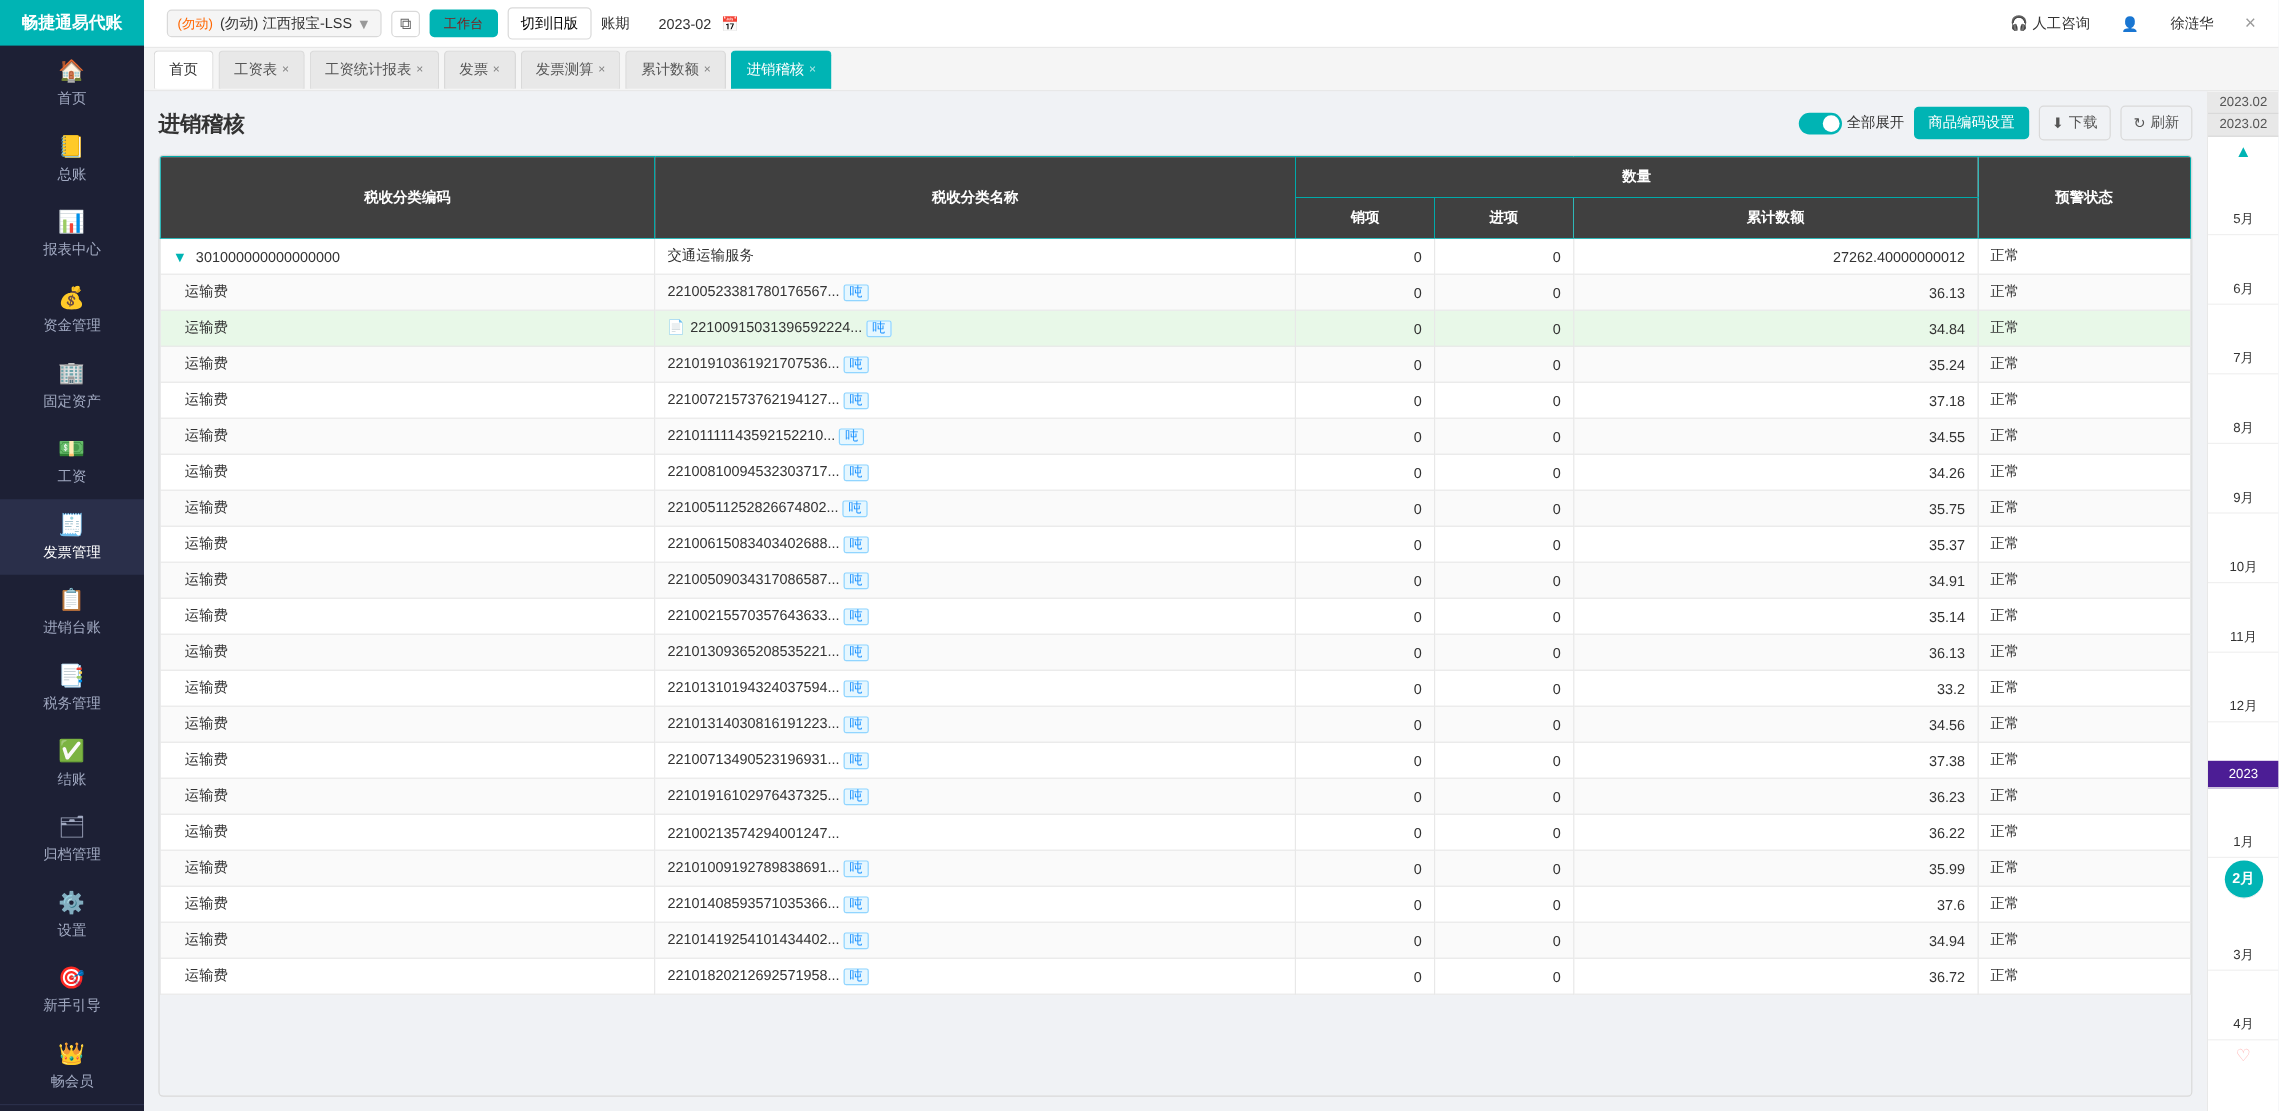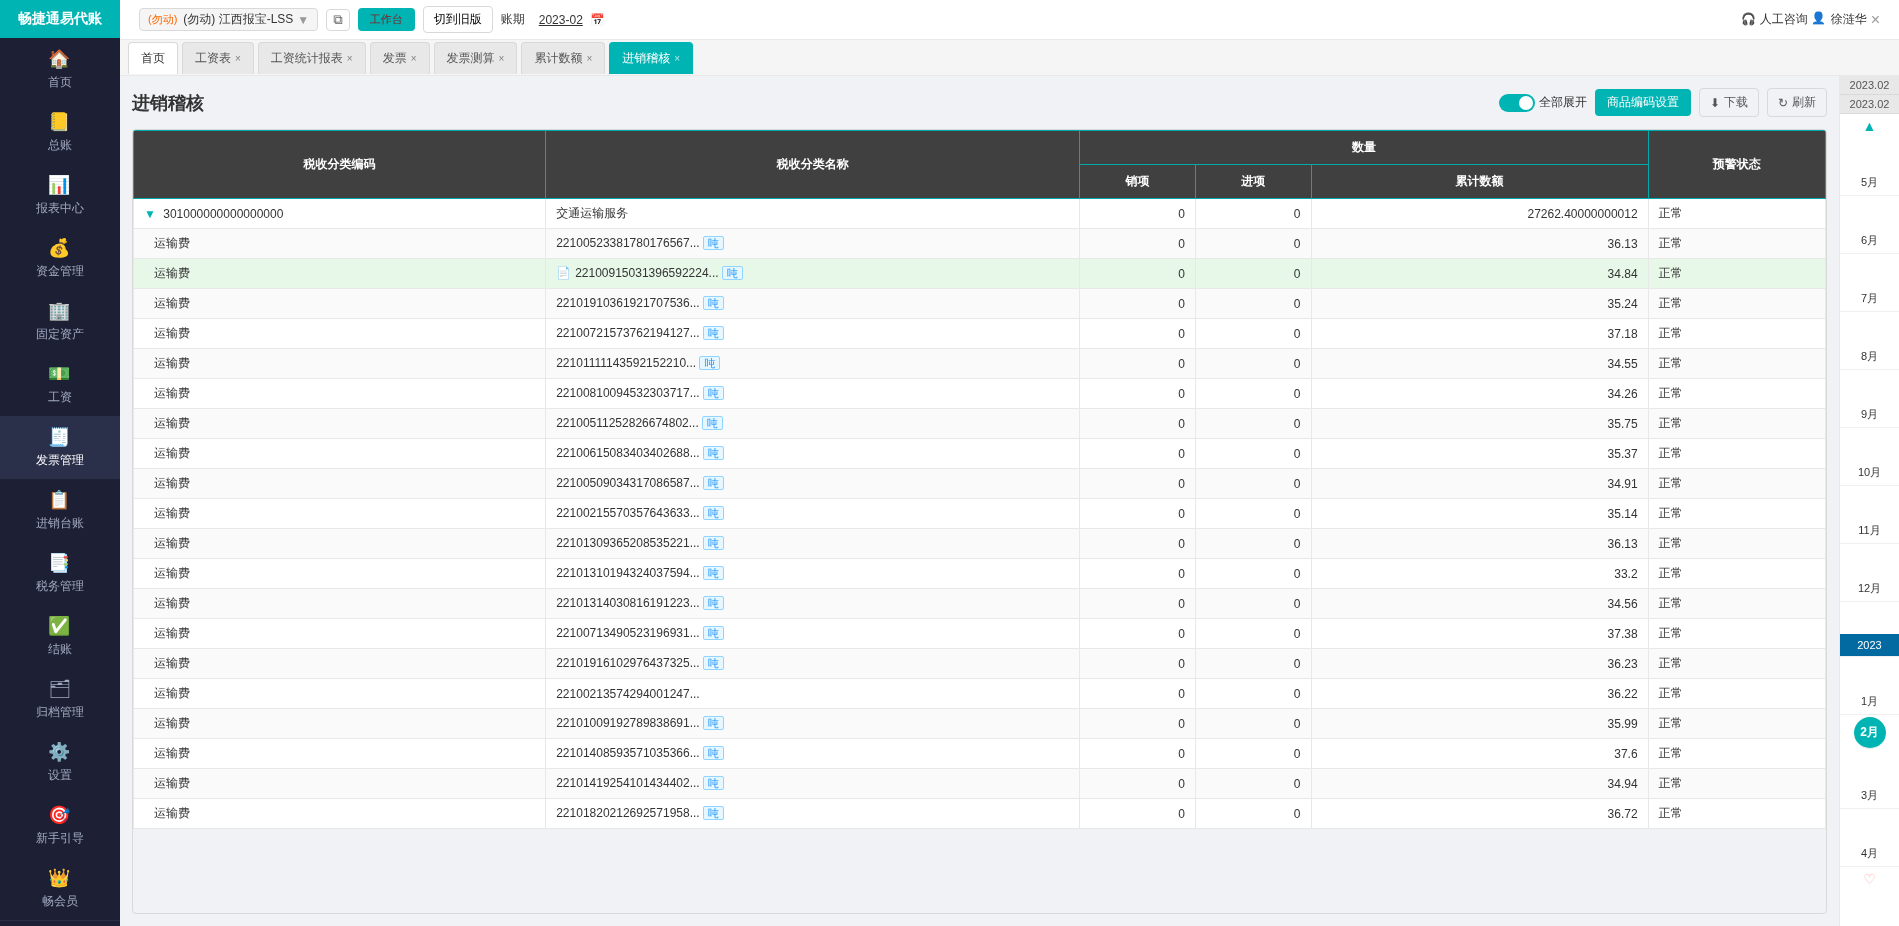--- a/index.html
+++ b/index.html
@@ -106,21 +106,22 @@
     .period-label {
       font-size: 12px;
       color: #333;
       display: flex;
       align-items: center;
       gap: 4px;
     }
     .topbar-right {
       margin-left: auto;
       display: flex;
-      gap: 4px;
+      align-items: center;
+      gap: 26px;
       font-size: 12px;
       color: #333;
     }
     .close-btn {
       background: none;
       border: none;
       cursor: pointer;
       font-size: 16px;
       color: #999;
     }
@@ -327,21 +328,21 @@
       width: 32px;
       height: 32px;
       display: flex;
       align-items: center;
       justify-content: center;
       margin: 2px auto;
       font-size: 12px;
       font-weight: bold;
     }
     .calendar-month.active-year {
-      background: #0369a1;
+      background: #4c1d95;
       color: white;
     }
     .up-arrow, .down-arrow {
       text-align: center;
       padding: 4px 0;
       cursor: pointer;
       color: #00b4b4;
       font-size: 14px;
     }
     .heart-icon {
@@ -428,21 +429,21 @@
     <div class="company-selector">
       <span style="color:#ff6600;font-size:11px;">(勿动)</span>
       <span style="margin-left:2px;">(勿动) 江西报宝-LSS</span>
       <span class="arrow">▼</span>
     </div>
     <button class="copy-btn">⧉</button>
     <button class="workbench-btn">工作台</button>
     <button class="switch-btn">切到旧版</button>
     <span class="period-label">
       <span>账期</span>
-      <span style="margin-left:10px;text-decoration:underline;">2023-02</span>
+      <span style="margin-left:20px;">2023-02</span>
       <span style="margin-left:4px;cursor:pointer;">📅</span>
     </span>
     <div class="topbar-right">
       <span style="cursor:pointer;">
         <span>🎧</span>
         <span>人工咨询</span>
       </span>
       <span>👤</span>
       <span>徐涟华</span>
       <button class="close-btn">×</button>

